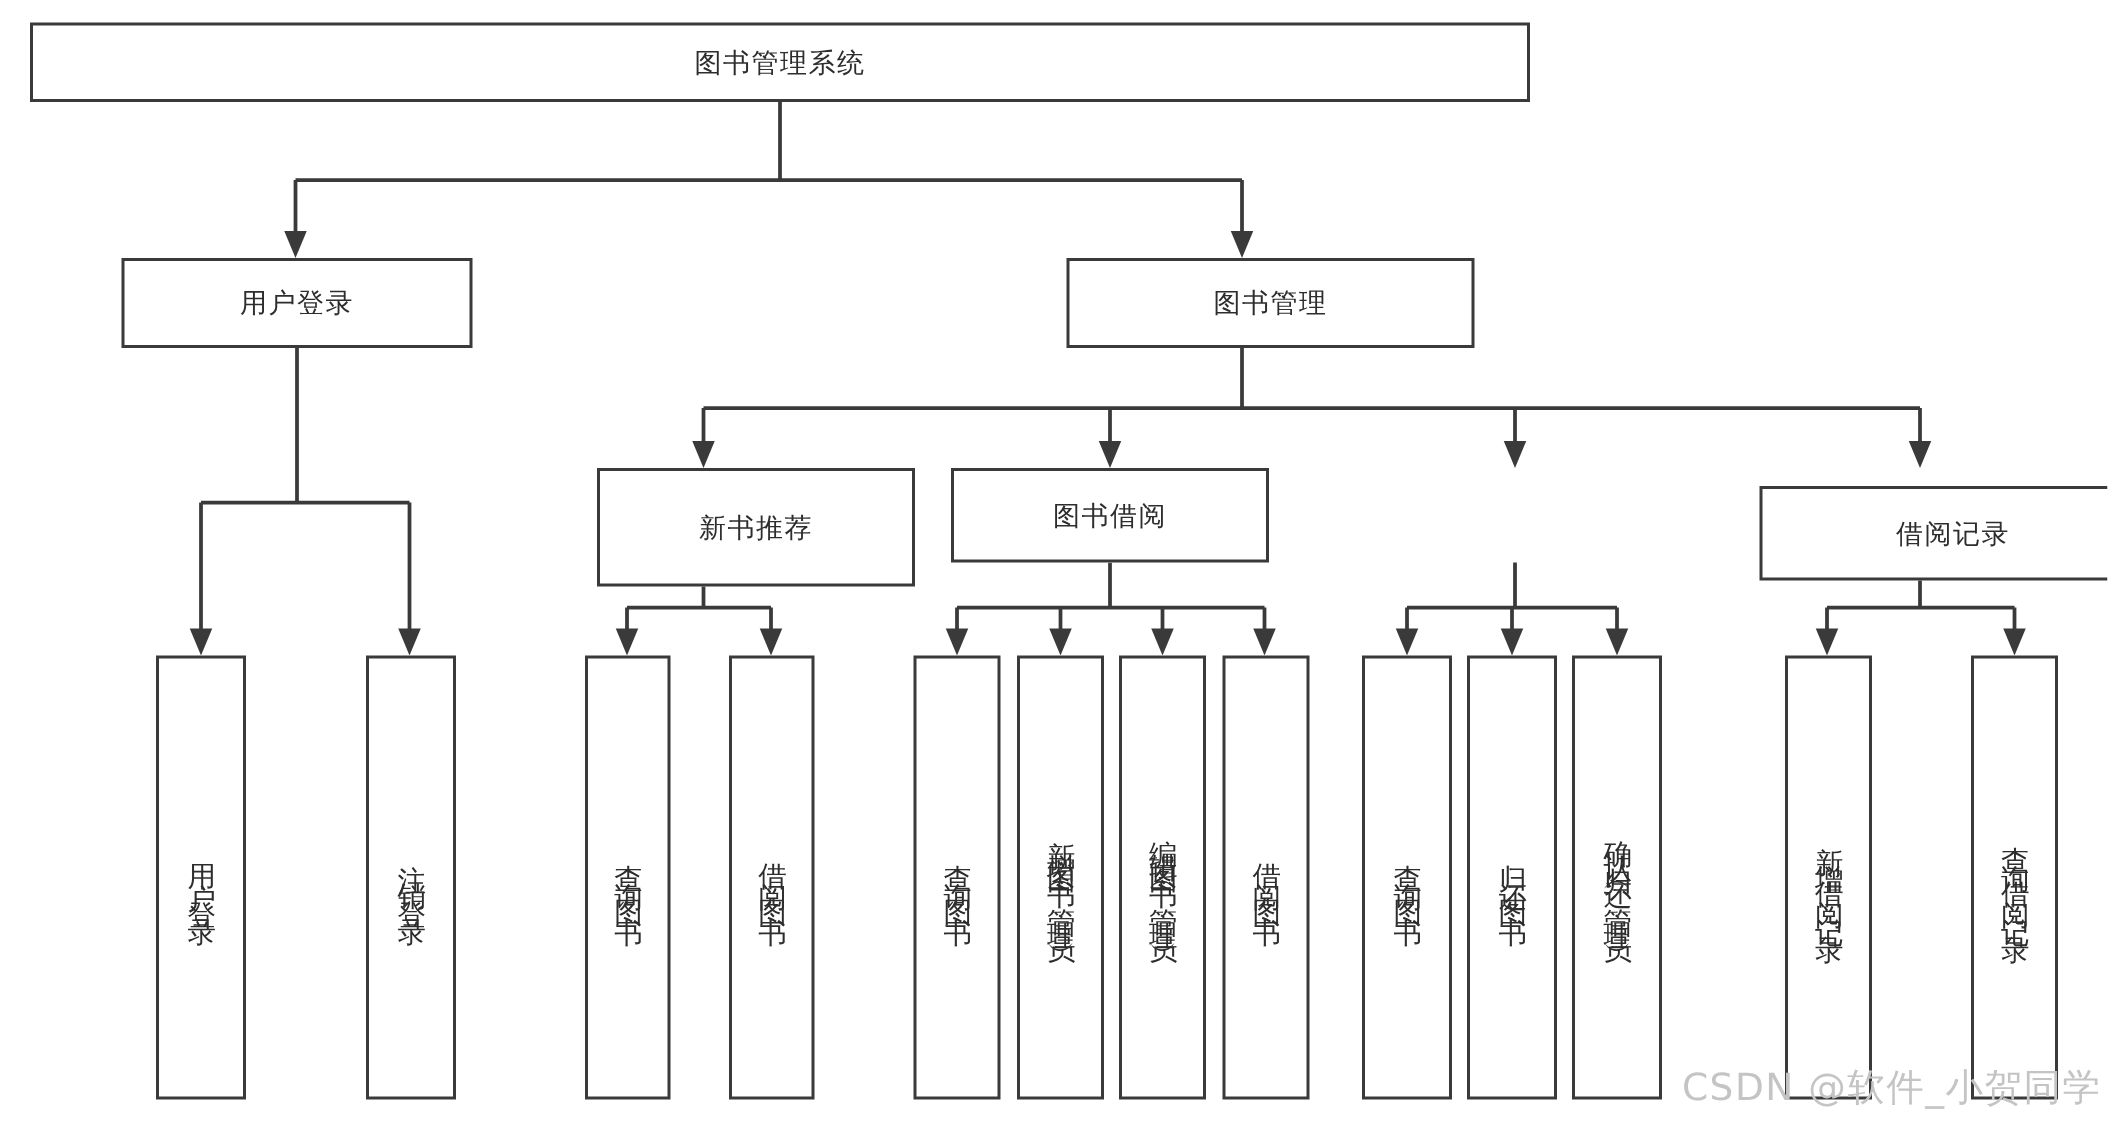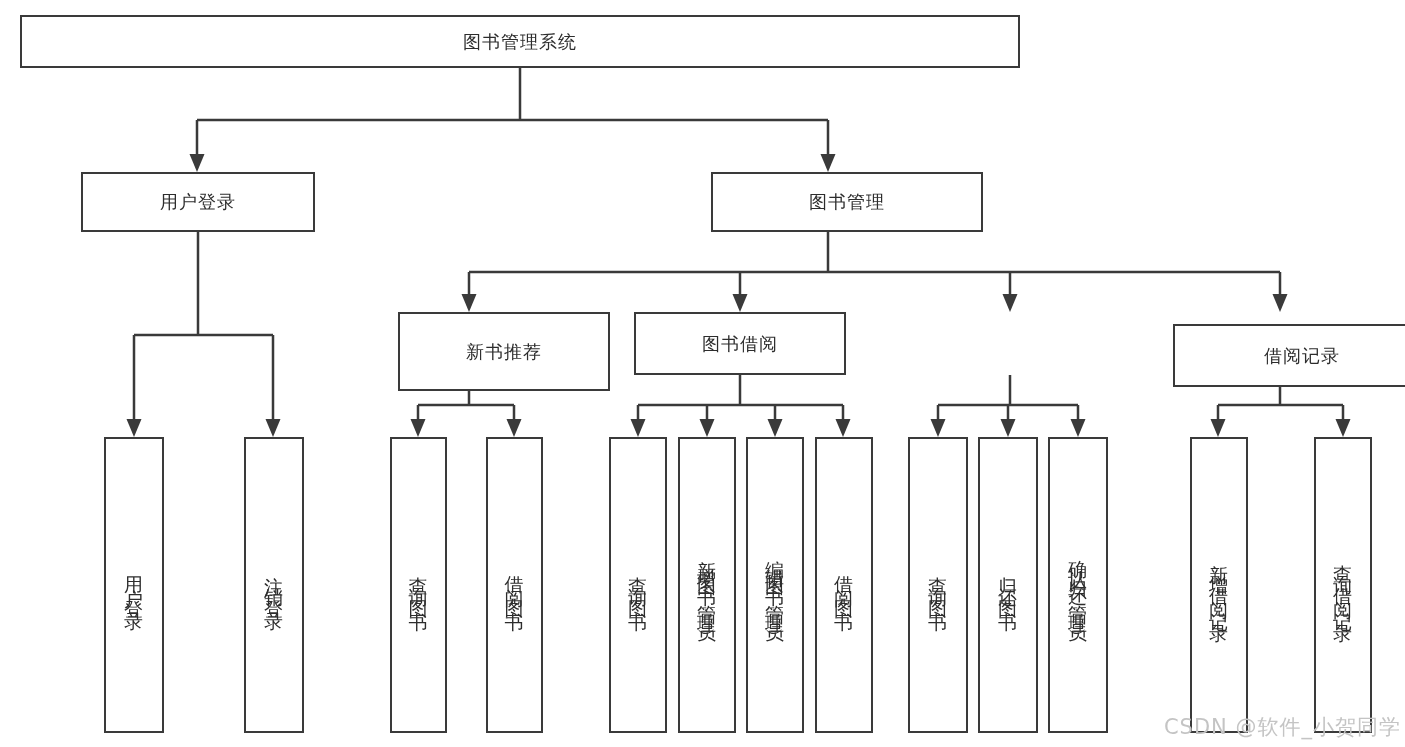--- a/index.html
+++ b/index.html
@@ -42,21 +42,21 @@
     text-orientation: mixed;
     font-size: 19px;
     letter-spacing: 12px;
     line-height: 1;
     color: #2d2d2d;
   }
   .watermark {
     position: absolute;
     right: 4px;
     bottom: 6px;
-    font-size: 21px;
+    font-size: 25px;
     color: #c4c4c4;
     letter-spacing: 1px;
     white-space: nowrap;
   }
   path.wire { stroke: #3a3a3a; stroke-width: 2.5; fill: none; }
   polygon.head { fill: #3a3a3a; stroke: none; }
 </style>
 </head>
 <body>
 

